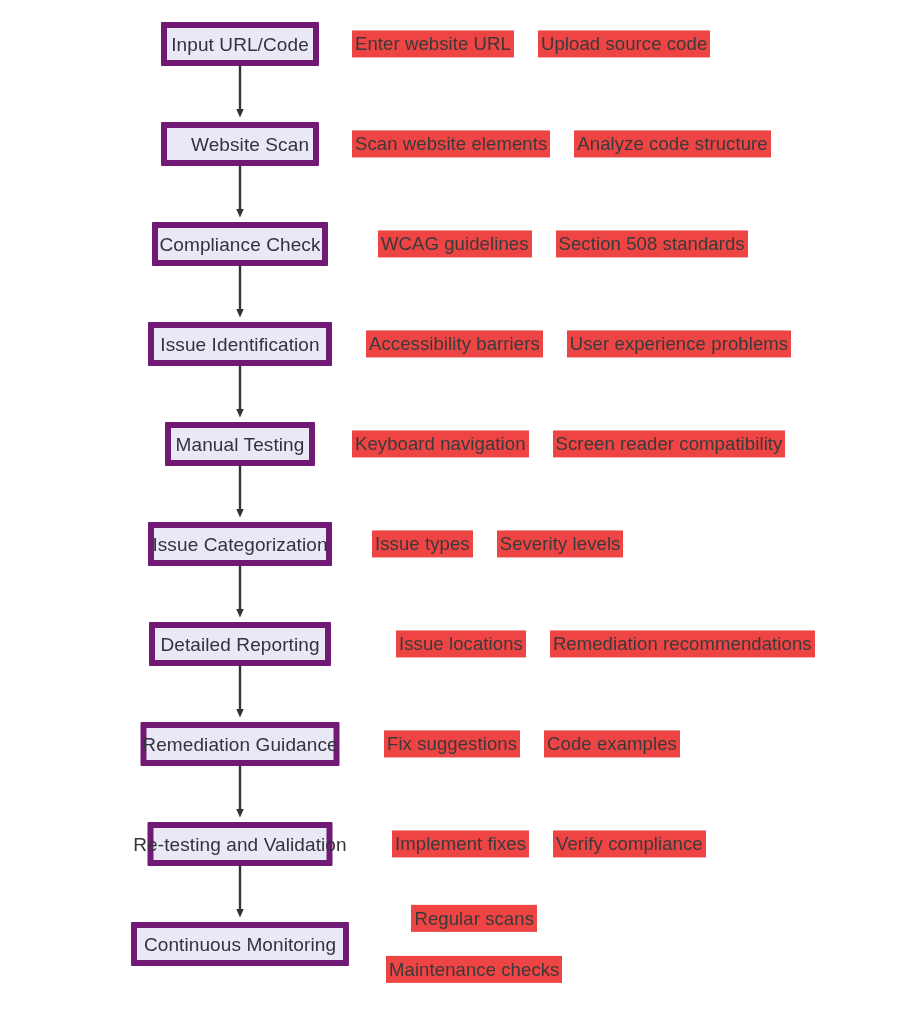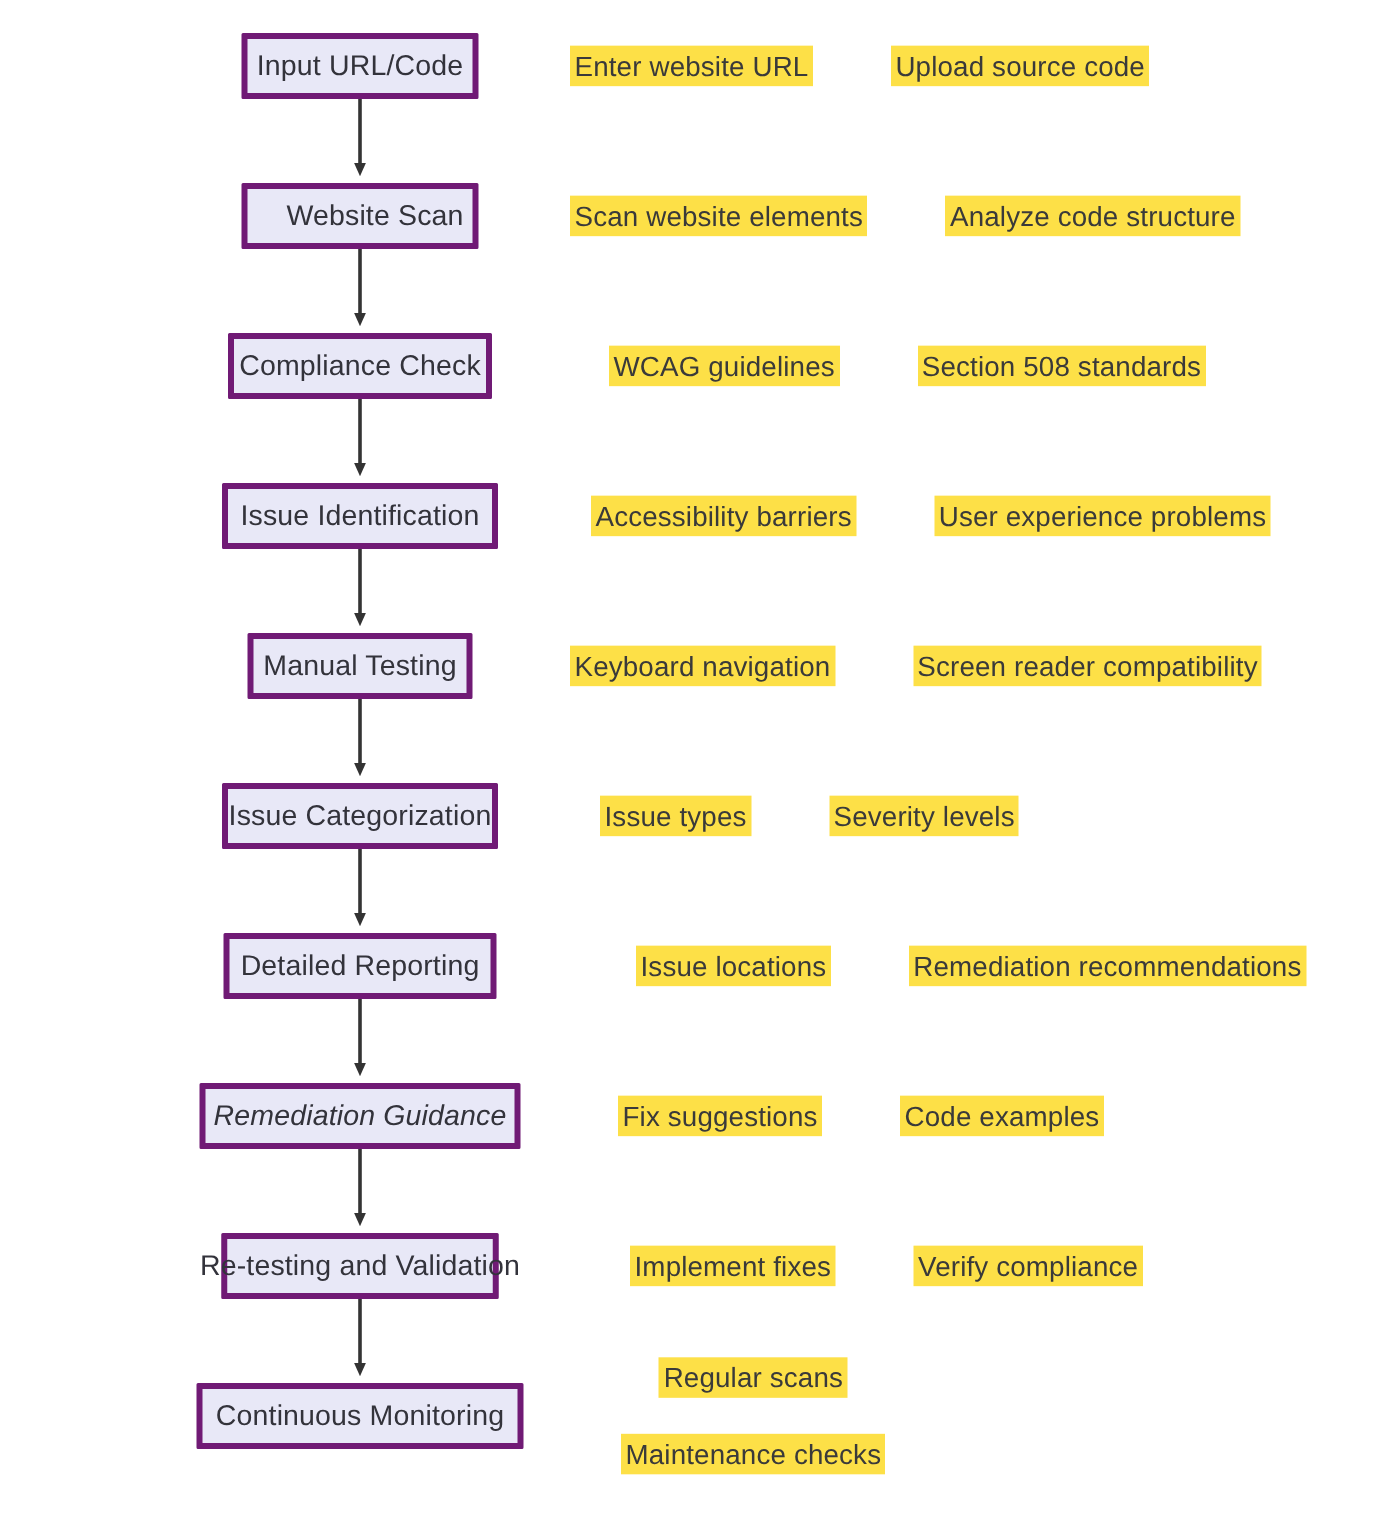--- a/index.html
+++ b/index.html
@@ -39,21 +39,21 @@
     height: 0;
   }
 
   
   .node {
     position: absolute;
     left: 50%;
     transform: translate(-50%, -50%);
     box-sizing: border-box;
     background: #e8e8f7;
-    border: 4px solid #701a75;
+    border: 6px solid #701a75;
     border-radius: 1px;
     height: 44px;
     display: flex;
     align-items: center;
     justify-content: center;
     padding: 0 16px;
     white-space: nowrap;
   }
   .node-label {
     font-size: 19px;
@@ -76,25 +76,24 @@
     top: 0;
     transform: translateY(-50%);
     display: flex;
     align-items: center;
     gap: 24px;
     white-space: nowrap;
   }
   .annot {
     font-size: 18.5px;
     color: #3a3a3a;
-    background: #fde047;
+    background: #ef4444;
     padding: 2px 3px;
     line-height: 1.25;
     letter-spacing: 0.1px;
-    margin-left: 28px;
   }
 </style>
 </head>
 <body>
 
 <div id="flow">
 
   <svg id="connectors" viewBox="0 0 919 1024" width="919" height="1024">
     <defs>
       <marker id="arrowhead" markerWidth="9" markerHeight="9" refX="4.5" refY="4" orient="auto" markerUnits="userSpaceOnUse">
@@ -193,21 +192,21 @@
       </div>
     </div>
     <div class="annots" style="left:368px;padding-left:28px;">
       <span class="annot">Issue locations</span>
       <span class="annot">Remediation recommendations</span>
     </div>
   </div>
 
   <div class="row" style="top:744px;">
     <div class="node-anchor">
-      <div class="node" style="width:214px;font-style:italic;">
+      <div class="node" style="width:199px;">
         <span class="node-label">Remediation Guidance</span>
       </div>
     </div>
     <div class="annots" style="left:384px;">
       <span class="annot">Fix suggestions</span>
       <span class="annot">Code examples</span>
     </div>
   </div>
 
   <div class="row" style="top:844px;">

